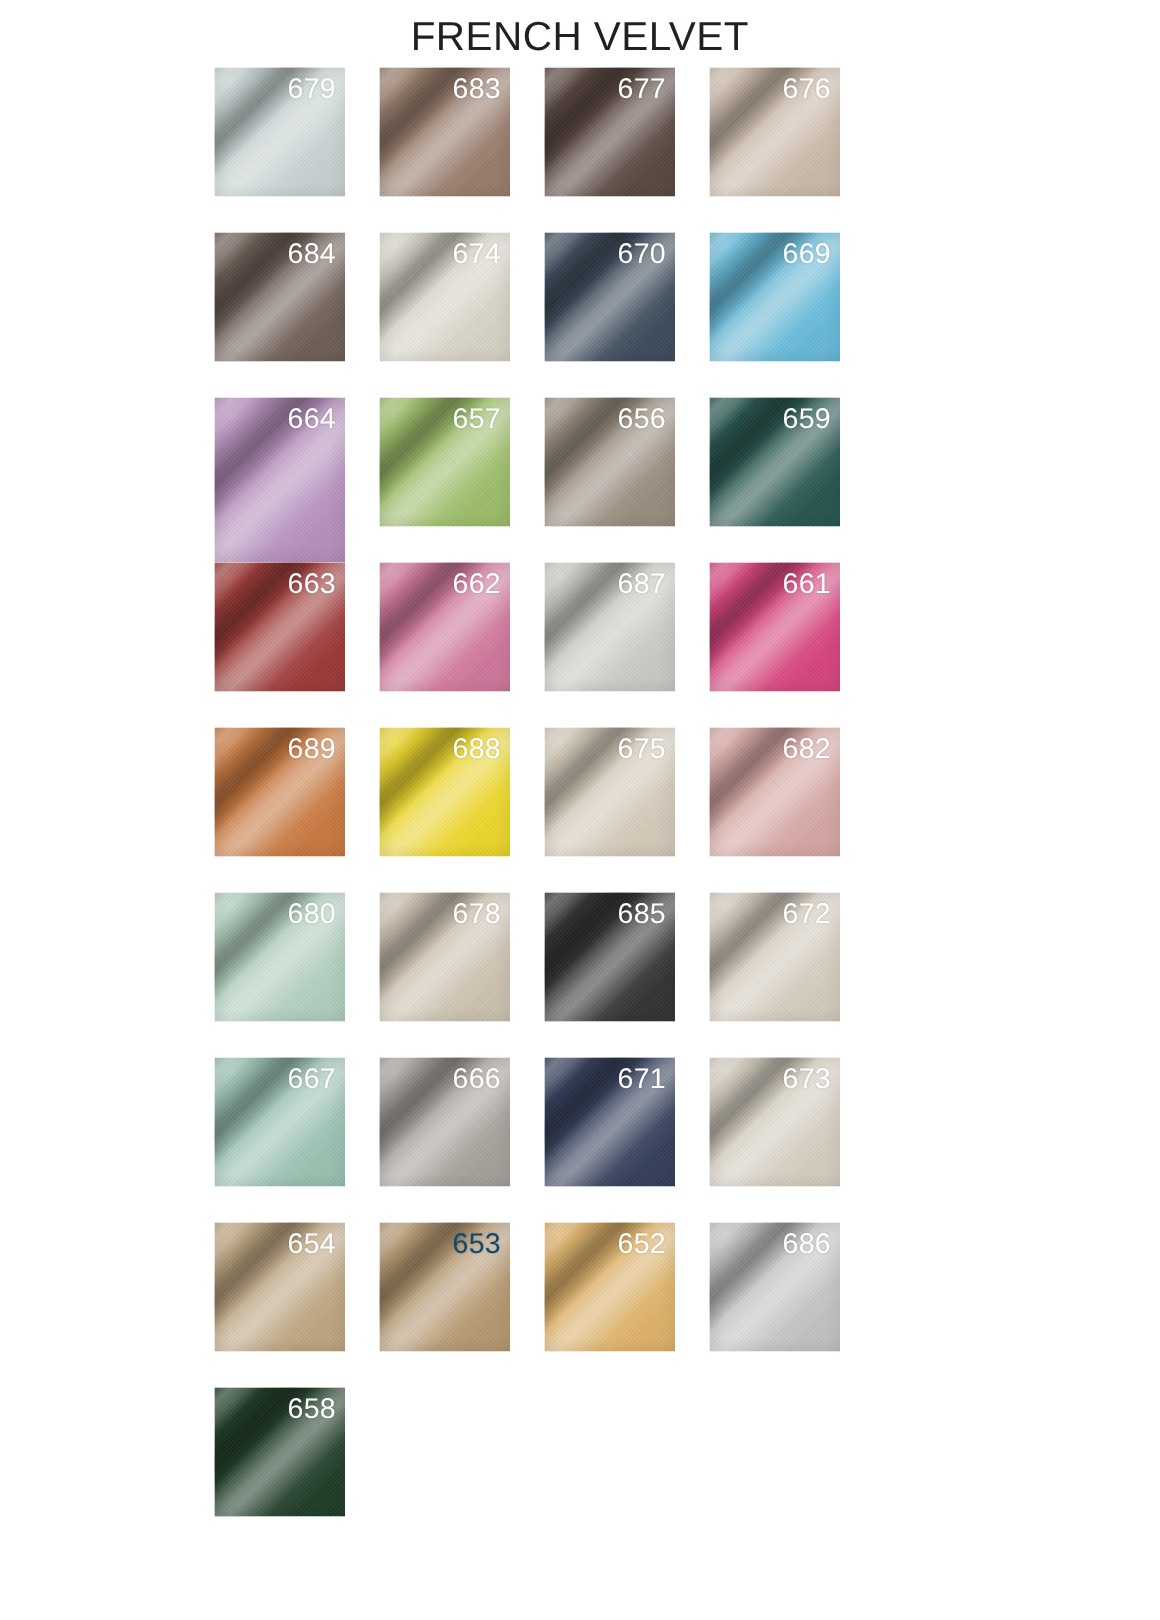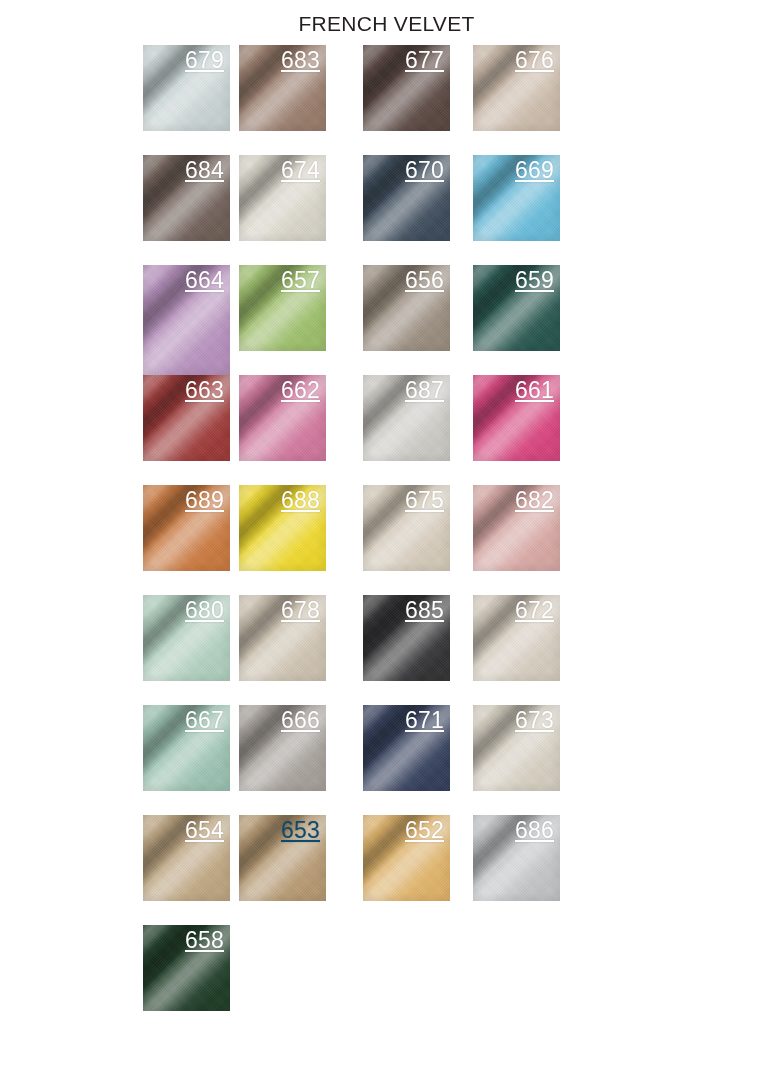--- a/index.html
+++ b/index.html
@@ -16,21 +16,21 @@
     position: relative;
   }
 
   #page-title {
     position: absolute;
     left: 0;
     top: 8px;
     width: 773px;
     text-align: center;
     font-family: "Liberation Sans", sans-serif;
-    font-size: 21px;
+    font-size: 27px;
     font-weight: 400;
     letter-spacing: 0.3px;
     color: #231f20;
     line-height: 32px;
   }
 
   #swatch-grid {
     position: absolute;
     left: 143px;
     top: 45px;
@@ -45,21 +45,21 @@
 
   .swatch {
     position: absolute;
     top: 0;
     width: 87px;
     height: 86px;
     overflow: hidden;
     box-sizing: border-box;
   }
   .swatch.col0 { left: 0px; }
-  .swatch.col1 { left: 96px; padding-left: 14px; }
+  .swatch.col1 { left: 110px; padding-left: 14px; }
   .swatch.col2 { left: 220px; }
   .swatch.col3 { left: 330px; }
 
   
   .fabric-base {
     position: absolute;
     inset: 0;
   }
   
   .fabric-sheen {
@@ -99,26 +99,25 @@
       linear-gradient(to bottom, rgba(0,0,0,0.04), rgba(0,0,0,0) 10%, rgba(0,0,0,0) 90%, rgba(0,0,0,0.05));
   }
 
   .swatch-code {
     position: absolute;
     top: 3px;
     right: 6px;
     z-index: 5;
     color: #ffffff;
     font-family: "Liberation Sans", sans-serif;
-    font-size: 23px;
+    font-size: 19px;
     font-weight: 400;
     line-height: 24px;
     letter-spacing: 0.2px;
     text-shadow: 0 0 2px rgba(0,0,0,0.18);
-    text-decoration: underline;
   }
 </style>
 </head>
 <body style="background: rgb(255, 255, 255);">
 
 <div id="page-title" style="color: rgb(35, 31, 32);">FRENCH VELVET</div>
 
 <div id="swatch-grid">
     <div class="swatch-row">
       <div class="swatch col0" style="width: 87px; height: 86px;">

